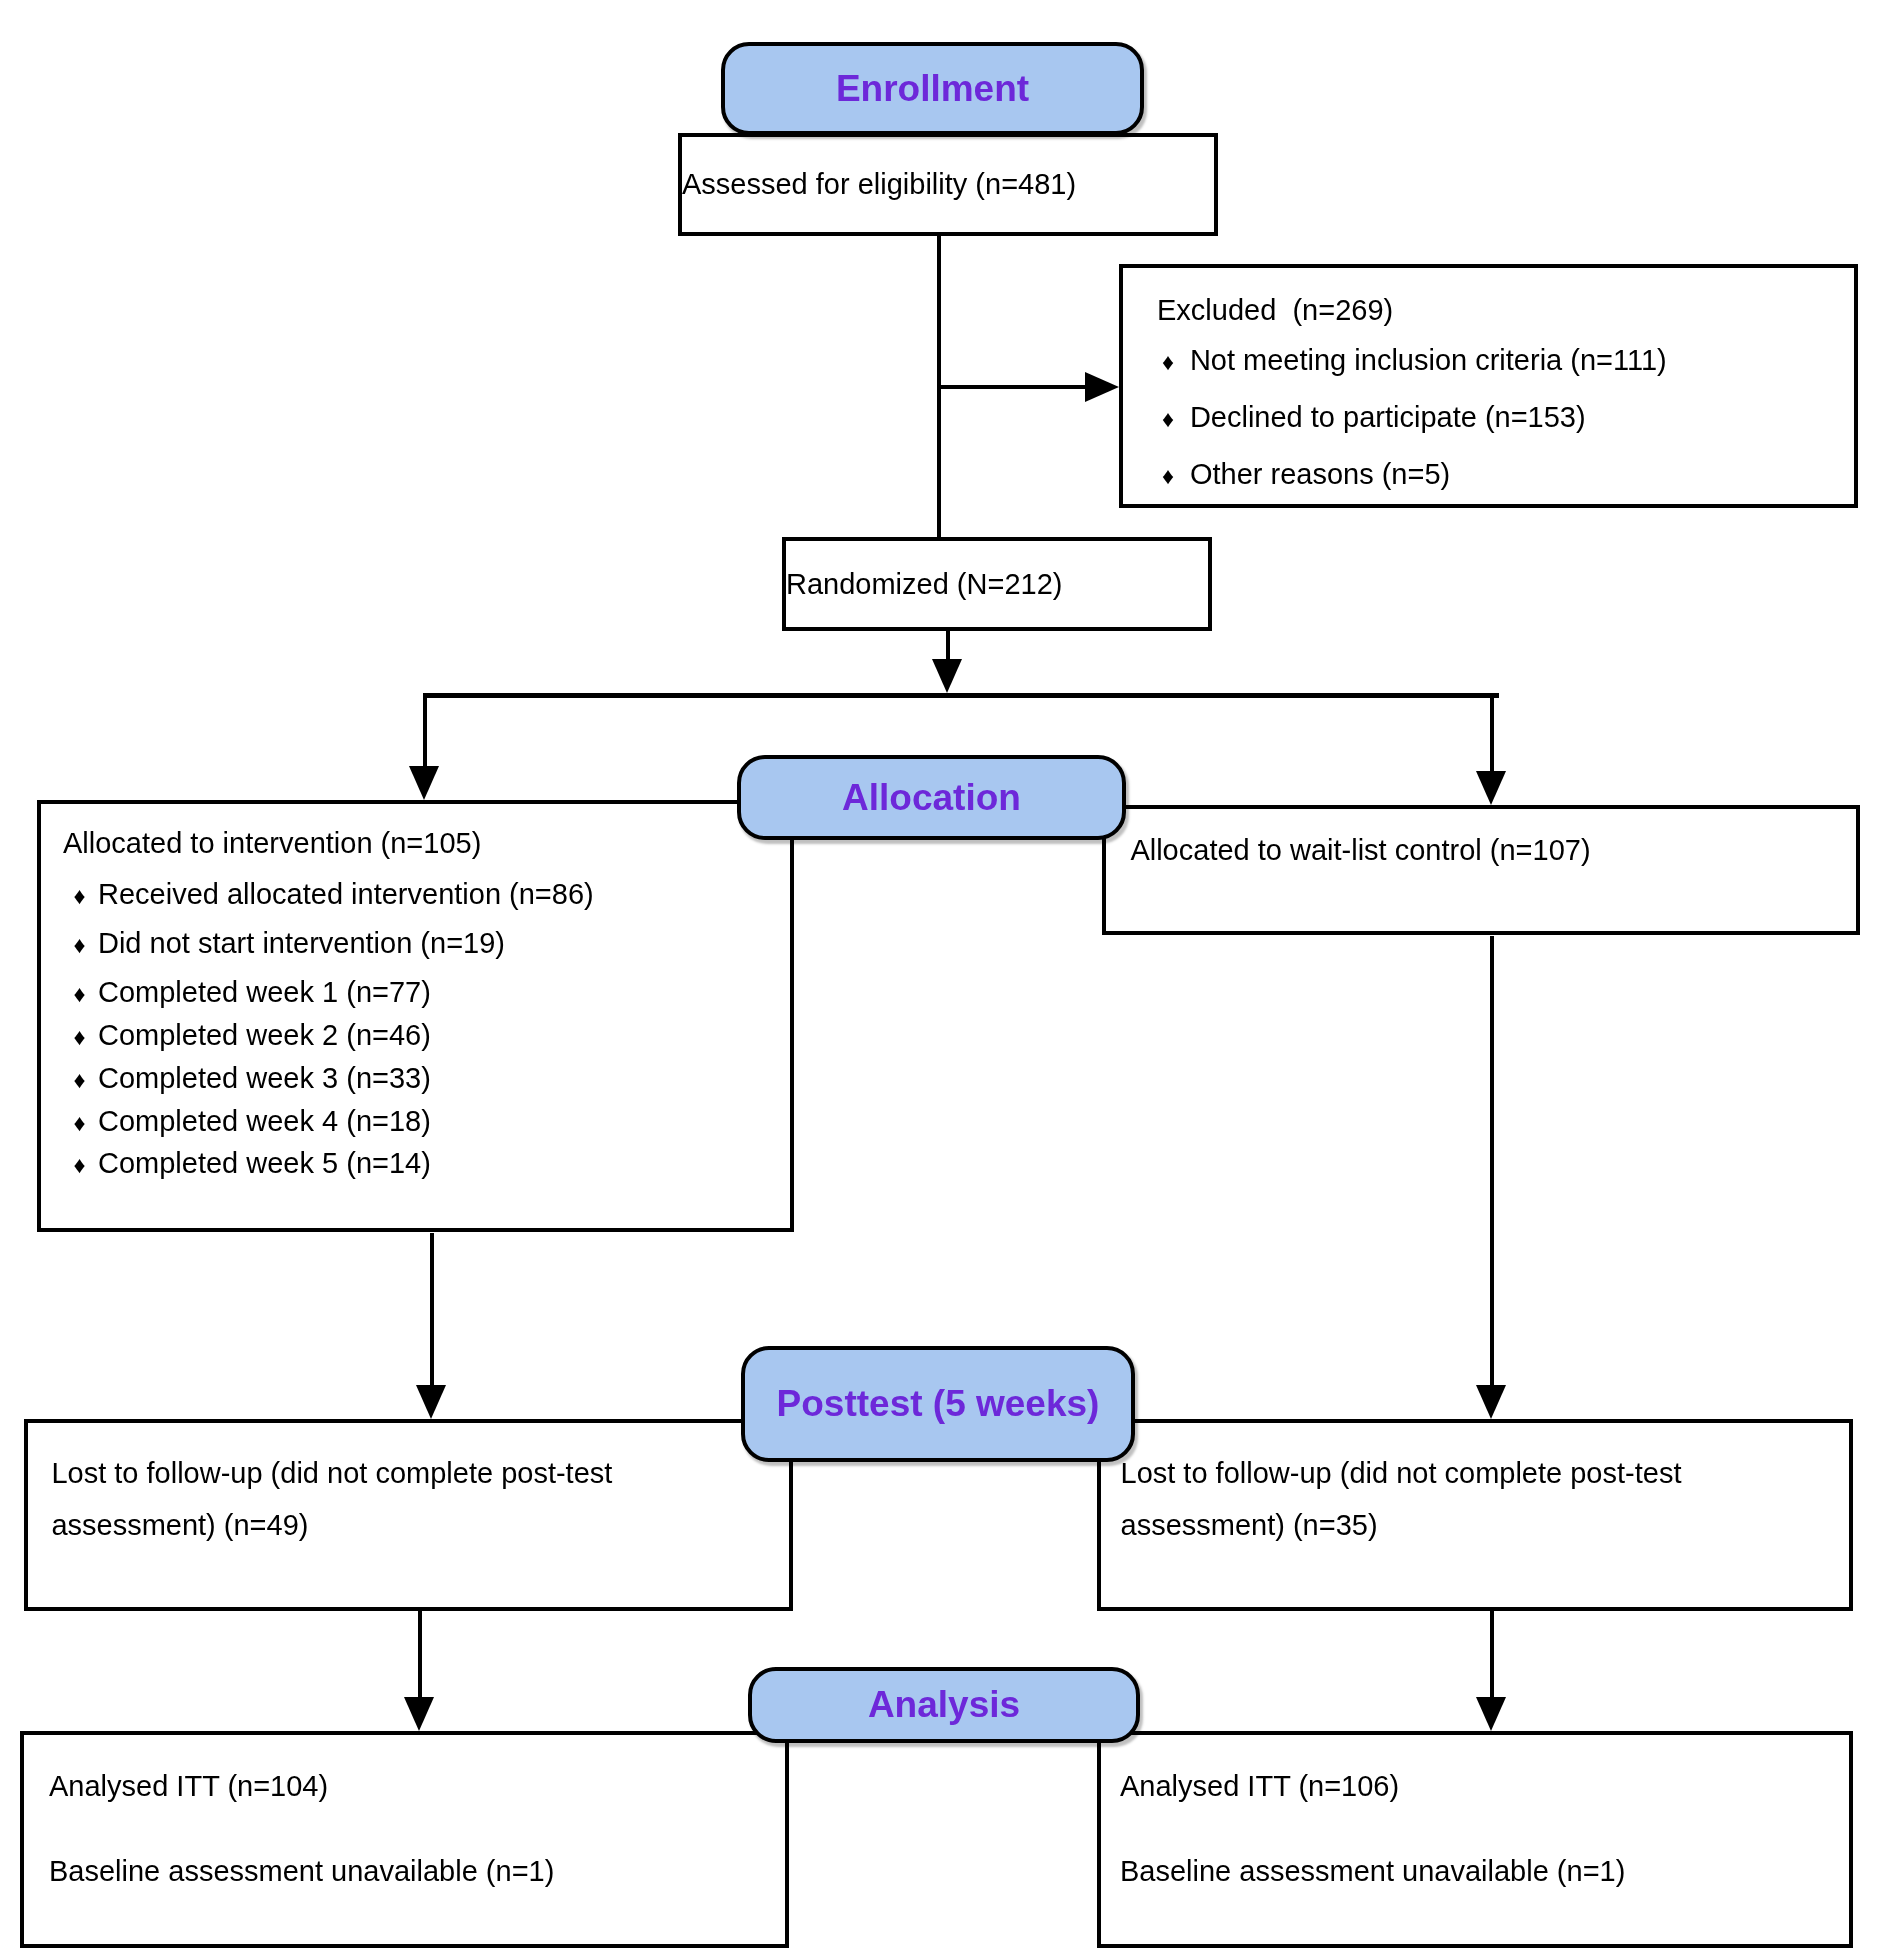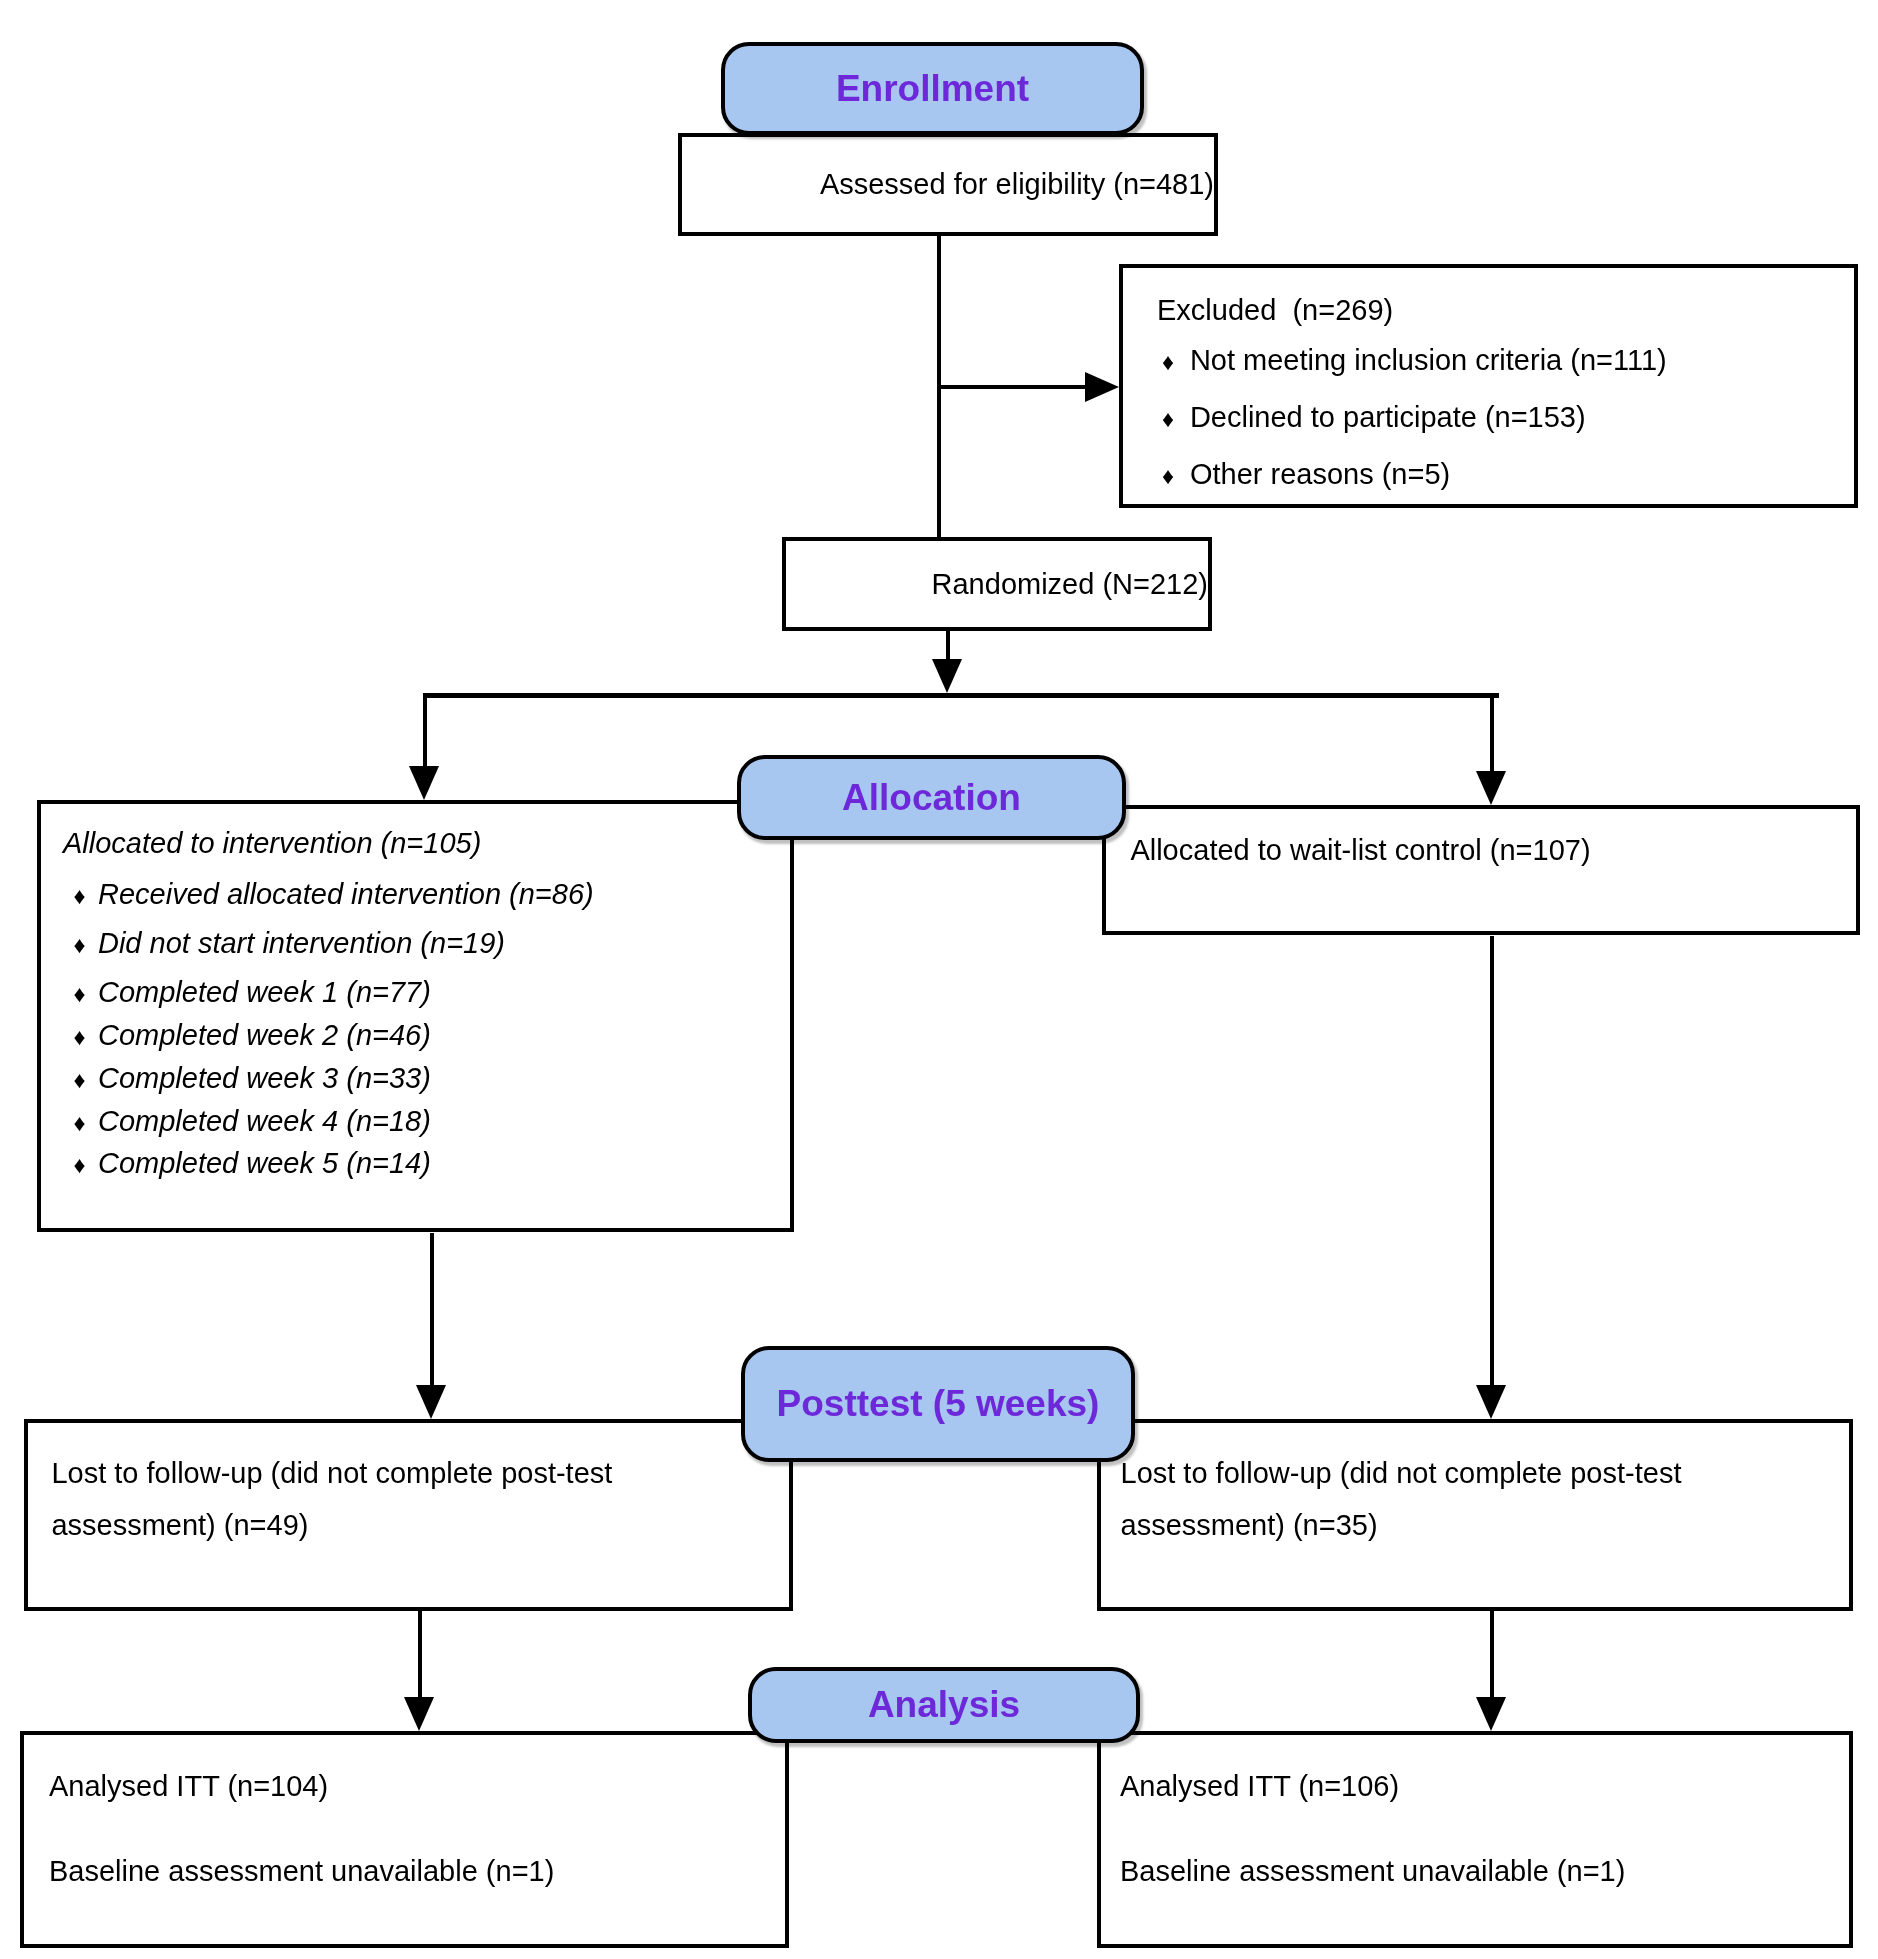--- a/index.html
+++ b/index.html
@@ -4,21 +4,21 @@
 <style>
   html,body { margin:0; padding:0; background:#ffffff; }
   #diagram {
     position:relative; width:1878px; height:1960px; background:#ffffff;
     font-family:"Liberation Sans", sans-serif; color:#000;
   }
   .box {
     position:absolute; background:#ffffff; border:4.1px solid #000;
     box-sizing:border-box; z-index:2; font-size:29px; line-height:1.25;
   }
-  .center-text { display:flex; align-items:center; justify-content:flex-end; text-align:center; }
+  .center-text { display:flex; align-items:center; justify-content:flex-start; text-align:center; }
   .badge {
     position:absolute; z-index:6; box-sizing:border-box;
     background:#a8c7f0; border:4.1px solid #000; border-radius:28px;
     display:flex; align-items:center; justify-content:center;
     font-size:37px; font-weight:bold; color:#6d28d9;
     box-shadow:2.4px 3.3px 2.4px rgba(0,0,0,0.25);
   }
   .line { position:absolute; background:#000; z-index:1; }
   .arr-d {
     position:absolute; width:0; height:0; z-index:1;
@@ -39,21 +39,21 @@
   #badge-alloc  { left:737px; top:755px;  width:389px; height:85px; }
   #badge-post   { left:741px; top:1346px; width:394px; height:116px; }
   #badge-ana    { left:748px; top:1667px; width:392px; height:76px; }
 
   
   #box-assessed   { left:678px;  top:133px;  width:540px; height:103px; }
   #box-excluded   { left:1119px; top:264px;  width:739px; height:244px; padding:24.4px 16.3px 0 34px; }
   #box-excluded .title { margin-bottom:13px; white-space:pre-wrap; }
   #box-excluded li.brow { margin-bottom:21px; padding-left:4.9px; }
   #box-randomized { left:782px;  top:537px;  width:430px; height:94px; }
-  #box-alloc-int  { left:37px;   top:800px;  width:757px; height:432px; padding:21px 29px 0 22px;font-style:italic; }
+  #box-alloc-int  { left:37px;   top:800px;  width:757px; height:432px; padding:21px 29px 0 22px; }
   #box-alloc-int .title { margin-bottom:14.7px; }
   #box-alloc-int li.brow { padding-left:10.6px; margin-bottom:6.5px; }
   #box-alloc-int li.brow .blt { flex:0 0 24.4px; }
   #box-alloc-int li.gap { margin-bottom:13px; }
   #box-alloc-ctrl { left:1102px; top:805px;  width:758px; height:130px; padding:23px 16.3px 0 24.4px; }
   #box-post-int   { left:24.4px;   top:1419px; width:769px; height:192px; padding:24.4px 24.4px 0 23px; line-height:52px; }
   #box-post-ctrl  { left:1097px; top:1419px; width:756px; height:192px; padding:24.4px 24.4px 0 19.5px; line-height:52px; }
   #box-ana-int    { left:20px;   top:1731px; width:769px; height:217px; padding:33px 16.3px 0 25px; }
   #box-ana-ctrl   { left:1097px; top:1731px; width:756px; height:217px; padding:33px 16.3px 0 19px; }
   .ana-line2 { margin-top:49px; }

